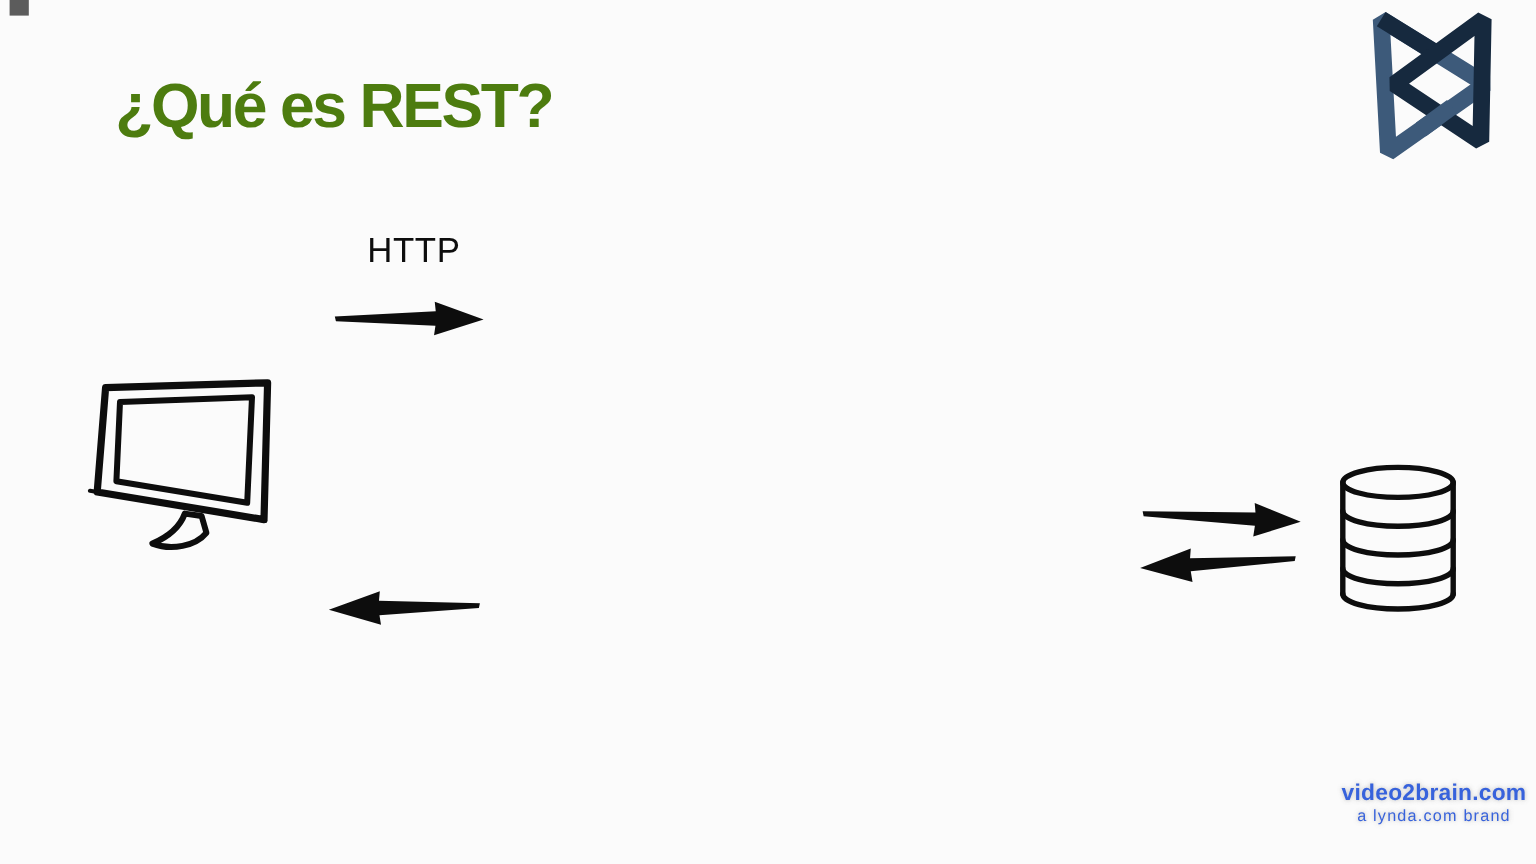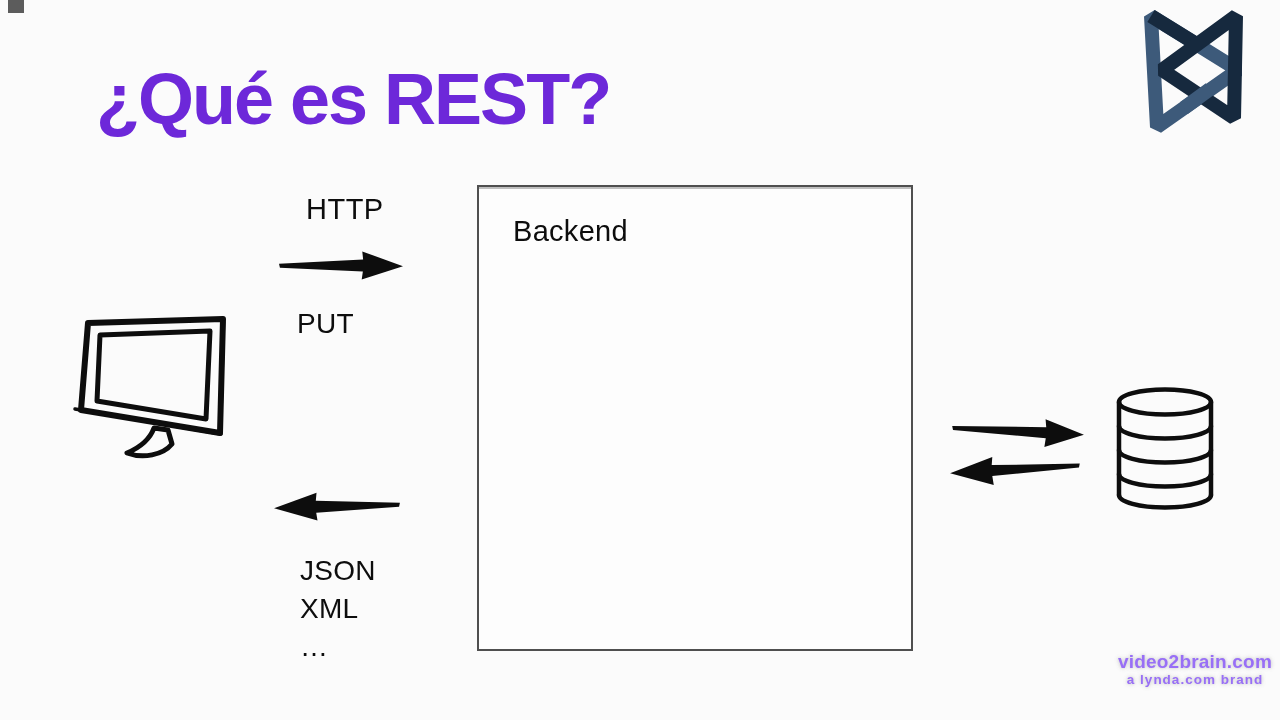--- a/index.html
+++ b/index.html
@@ -12,22 +12,22 @@
   }
   .stage { position: relative; width: 1280px; height: 720px; background: #fbfbfb; }
 
   .corner-mark {
     position: absolute; left: 8px; top: 0; width: 16px; height: 13px;
     background: #4a4a4a; opacity: .9;
   }
 
   .title {
     position: absolute; left: 96px; top: 63px;
-    font-size: 72px; font-weight: 700; letter-spacing: -2px;
-    line-height: 1; color: #6d28d9; white-space: nowrap;
+    font-size: 52px; font-weight: 700; letter-spacing: -2px;
+    line-height: 1; color: #4d7c0f; white-space: nowrap;
   }
 
   .logo { position: absolute; left: 1146px; top: 6px; width: 100px; height: 130px; overflow: visible; }
 
   .monitor { position: absolute; left: 70px; top: 312px; width: 165px; height: 152px; overflow: visible; }
 
   .http-label {
     position: absolute; left: 306px; top: 193px;
     font-size: 29px; line-height: 32px; letter-spacing: .5px;
   }
@@ -55,25 +55,25 @@
   }
   .backend-label {
     position: absolute; left: 34px; top: 28px;
     font-size: 29px; letter-spacing: .3px;
   }
 
   .db { position: absolute; left: 1113px; top: 386px; width: 104px; height: 126px; overflow: visible; }
 
   .watermark {
     position: absolute; left: 1114px; top: 651px; width: 162px;
-    text-align: center; color: #8b5cf6; opacity: .88;
+    text-align: center; color: #1d4ed8; opacity: .88;
     text-shadow: 0 0 2px rgba(215,215,215,.95), 0 0 4px rgba(175,175,175,.85);
   }
   .watermark-line1 { font-size: 19px; font-weight: 700; letter-spacing: .2px; line-height: 21px; }
-  .watermark-line2 { font-size: 13.5px; font-weight: 700; letter-spacing: 1px; line-height: 16px; }
+  .watermark-line2 { font-size: 13.5px; font-weight: 400; letter-spacing: 1px; line-height: 16px; }
 
   .sketch { stroke: #0d0d0d; fill: none; stroke-linecap: round; stroke-linejoin: round; }
 </style>
 </head>
 <body>
 
 <div class="stage">
 
   <div class="corner-mark"></div>
 
@@ -93,35 +93,26 @@
     <path class="sketch" d="M5,97 L151,122" stroke-width="3.5"></path>
     <path class="sketch" d="M154,10 L151,120" stroke-width="2.5"></path>
   </svg>
 
   <div class="http-label">HTTP</div>
   <svg class="arrow arrow-request" viewBox="0 0 126 34" aria-hidden="true">
     <polygon points="0,17 84,11 83,3 124,17 83,31 84,23 1,21" fill="#0d0d0d"></polygon>
   </svg>
 
   <div class="methods">
-    <div>PUT</div>
   </div>
 
   <svg class="arrow arrow-response" viewBox="0 0 130 32" aria-hidden="true">
     <polygon points="130,15 46,10 47,2 4,16 47,30 46,22 129,19" fill="#0d0d0d"></polygon>
   </svg>
-  <div class="formats">
-    <div>JSON</div>
-    <div>XML</div>
-    <div>…</div>
-  </div>
 
-  <div class="backend-box">
-    <div class="backend-label">Backend</div>
-  </div>
 
   <svg class="arrow arrow-to-db" viewBox="0 0 134 32" aria-hidden="true">
     <polygon points="0,13 94,10 93,2 132,16 93,30 94,21 1,17" fill="#0d0d0d"></polygon>
   </svg>
   <svg class="arrow arrow-from-db" viewBox="0 0 134 32" aria-hidden="true">
     <polygon points="134,13 46,10 47,2 4,16 47,30 46,21 133,17" fill="#0d0d0d"></polygon>
   </svg>
 
   <svg class="db" viewBox="0 0 104 126" aria-hidden="true">
     <ellipse class="sketch" cx="52" cy="16" rx="46" ry="12.5" stroke-width="4.5"></ellipse>

